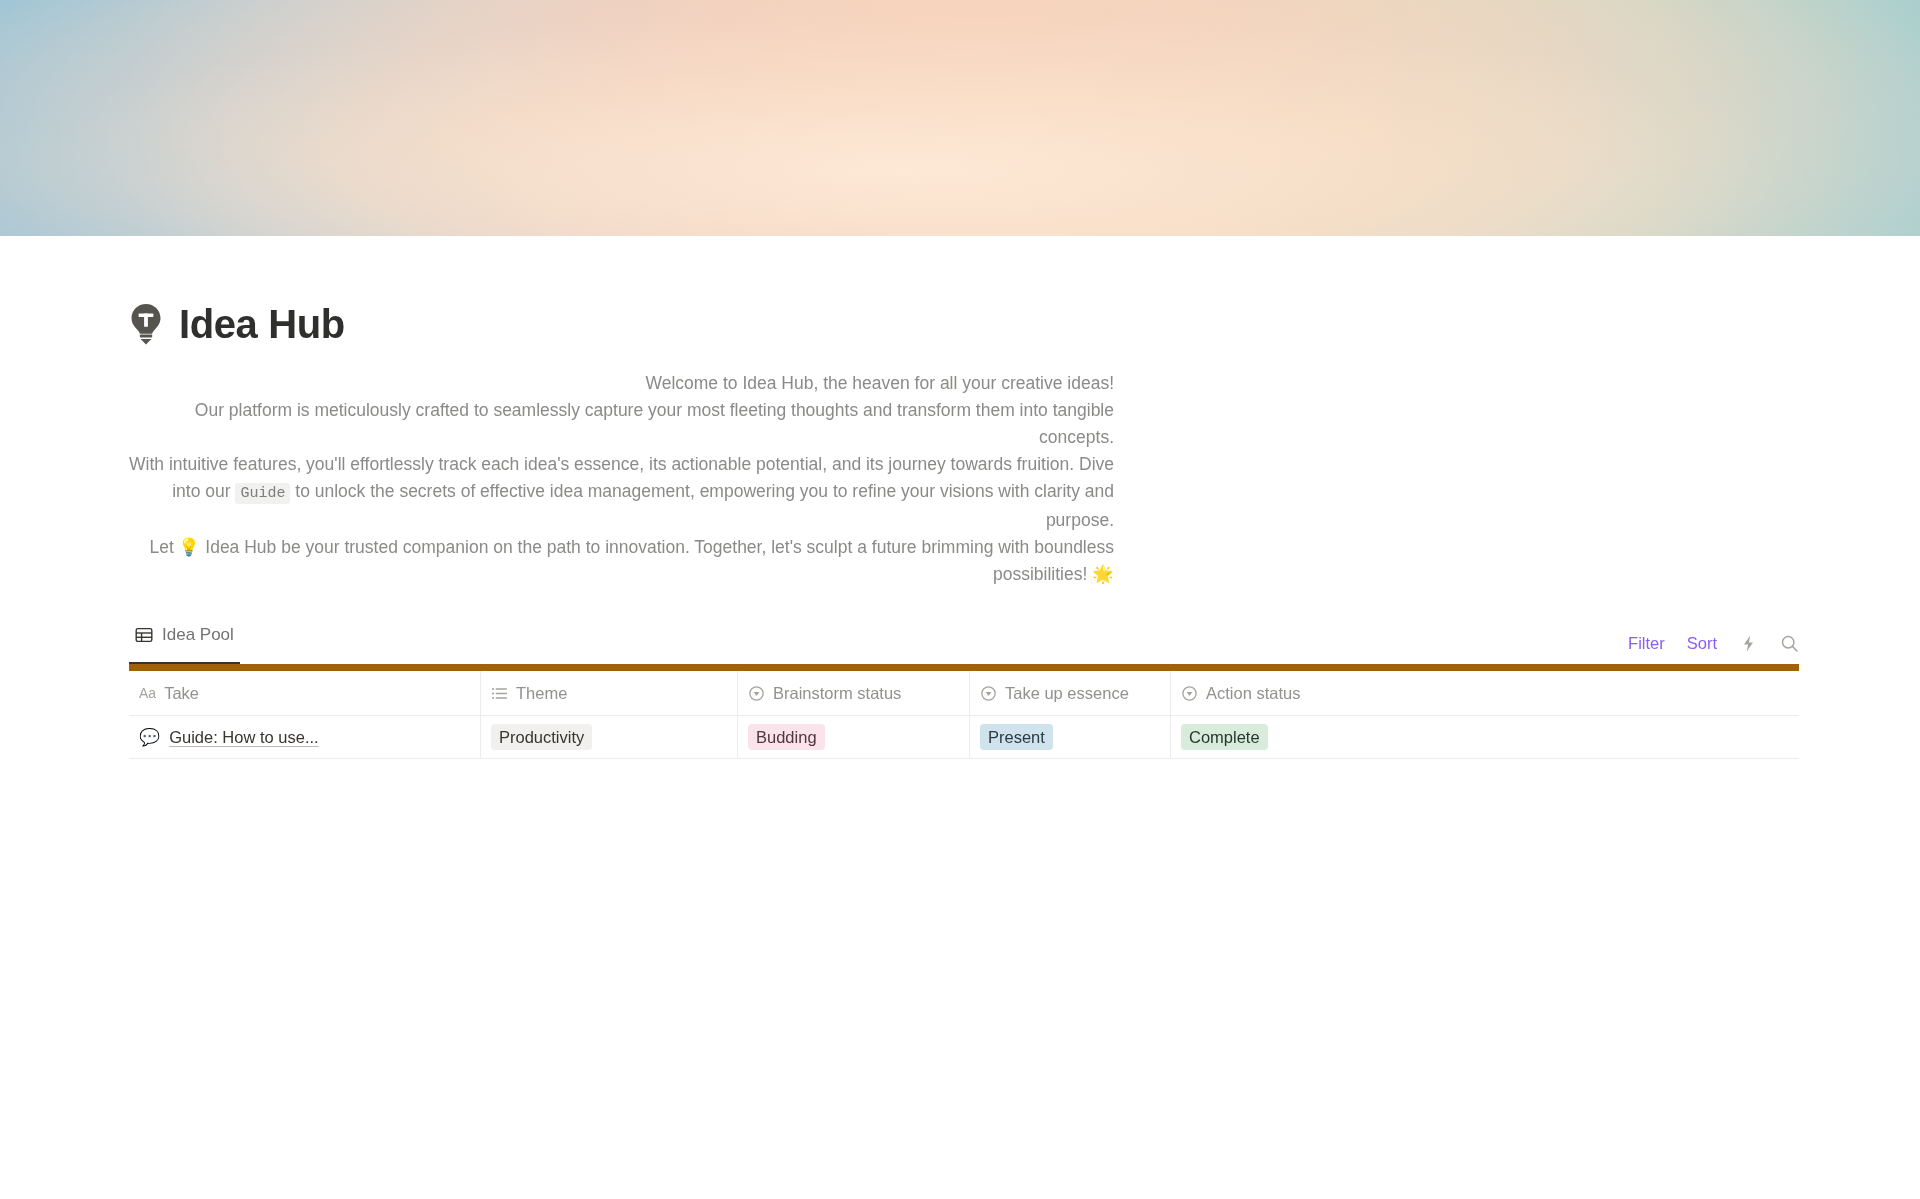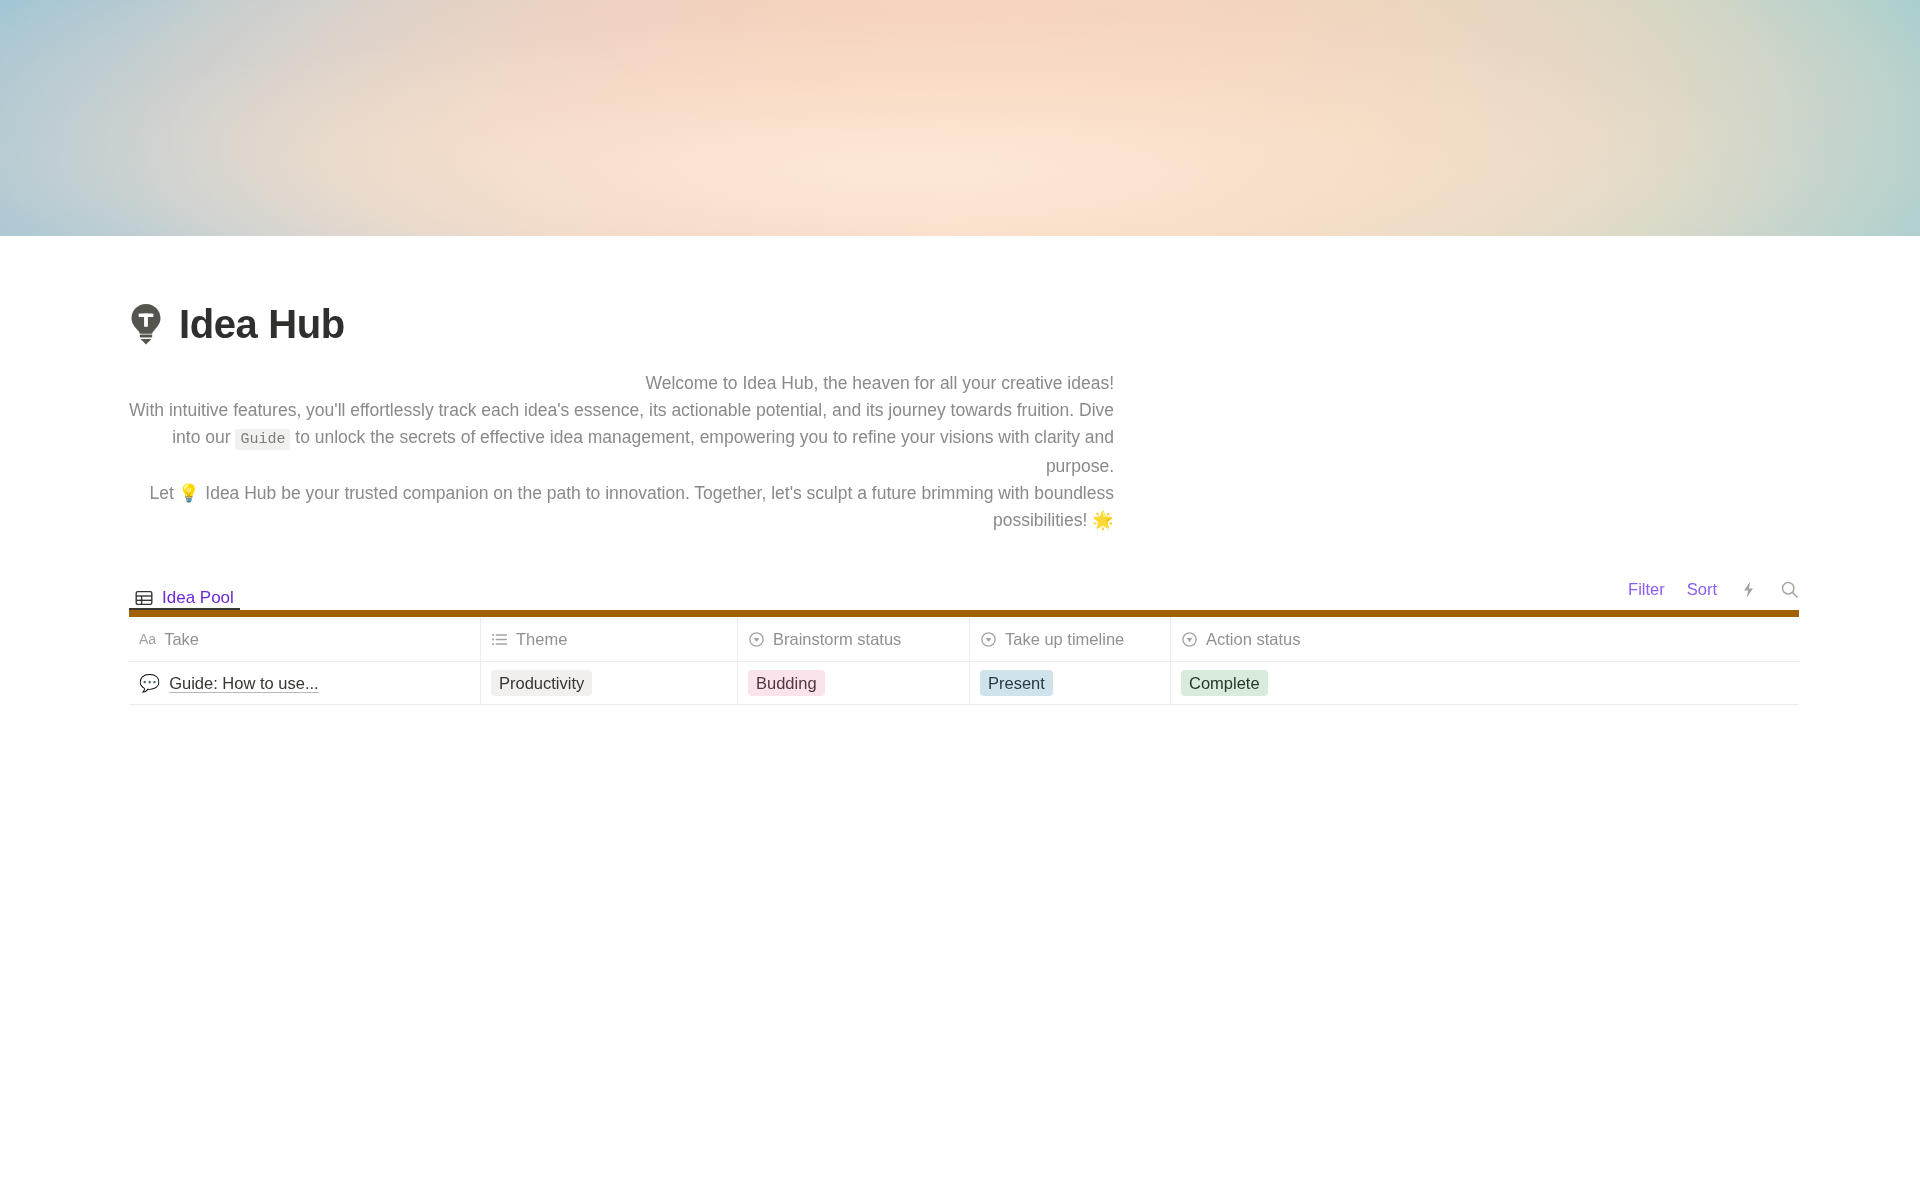--- a/index.html
+++ b/index.html
@@ -95,23 +95,23 @@
     display: flex;
     align-items: flex-end;
     justify-content: space-between;
     height: 40px;
   }
   .tabs { display: flex; align-items: flex-end; height: 40px; }
   .tab {
     display: flex;
     align-items: center;
     gap: 9px;
-    padding: 0 6px 2px 6px;
+    padding: 0 6px 19px 6px;
     font-size: 17px;
-    color: #6d28d9;
+    color: #737373;
     cursor: pointer;
     position: relative;
     margin-top: 37px;
   }
   .tab.active::after {
     content: "";
     position: absolute;
     left: 0; right: 0; bottom: 0;
     height: 2.5px;
     background: #37352f;
@@ -219,20 +219,21 @@
             <path d="M11.6 36.1h10.8l-5.4 5.3z" fill="#55544f"></path>
             <rect x="9.6" y="10.4" width="14.8" height="3.5" rx="0.6" fill="#ffffff"></rect>
             <rect x="15.1" y="10.4" width="3.8" height="13.4" rx="0.6" fill="#ffffff"></rect>
           </svg>
         </span>
         <div class="page-title">Idea Hub</div>
       </div>
 
       <div class="description">
         <p>Welcome to Idea Hub, the heaven for all your creative ideas!</p>
+        <p>Our platform is meticulously crafted to seamlessly capture your most fleeting thoughts and transform them into tangible concepts.</p>
         <p><span>With intuitive features, you'll effortlessly track each idea's essence, its actionable potential, and its journey towards fruition. Dive into our </span><span class="code-chip">Guide</span><span> to unlock the secrets of effective idea management, empowering you to refine your visions with clarity and purpose.</span></p>
         <p><span>Let </span><span class="emoji">💡</span><span> Idea Hub be your trusted companion on the path to innovation. Together, let's sculpt a future brimming with boundless possibilities! </span><span class="emoji">🌟</span></p>
       </div>
 
       <div class="db-toolbar">
         <div class="tabs">
           <div class="tab active">
             <span>
               <svg class="tab-icon" viewBox="0 0 18 18" xmlns="http://www.w3.org/2000/svg">
                 <rect x="1.2" y="2.6" width="15.6" height="12.8" rx="1.6" fill="none" stroke="#37352f" stroke-width="1.4"></rect>
@@ -291,21 +292,21 @@
             </span>
             <span>Brainstorm status</span>
           </div>
           <div class="tcell col-take">
             <span>
               <svg class="col-icon" viewBox="0 0 17 17" xmlns="http://www.w3.org/2000/svg">
                 <circle cx="8.5" cy="8.5" r="6.6" fill="none" stroke="#a5a49f" stroke-width="1.3"></circle>
                 <path d="M5.6 6.9h5.8L8.5 11z" fill="#a5a49f"></path>
               </svg>
             </span>
-            <span>Take up timeline</span>
+            <span>Take up essence</span>
           </div>
           <div class="tcell col-action last">
             <span>
               <svg class="col-icon" viewBox="0 0 17 17" xmlns="http://www.w3.org/2000/svg">
                 <circle cx="8.5" cy="8.5" r="6.6" fill="none" stroke="#a5a49f" stroke-width="1.3"></circle>
                 <path d="M5.6 6.9h5.8L8.5 11z" fill="#a5a49f"></path>
               </svg>
             </span>
             <span>Action status</span>
           </div>

